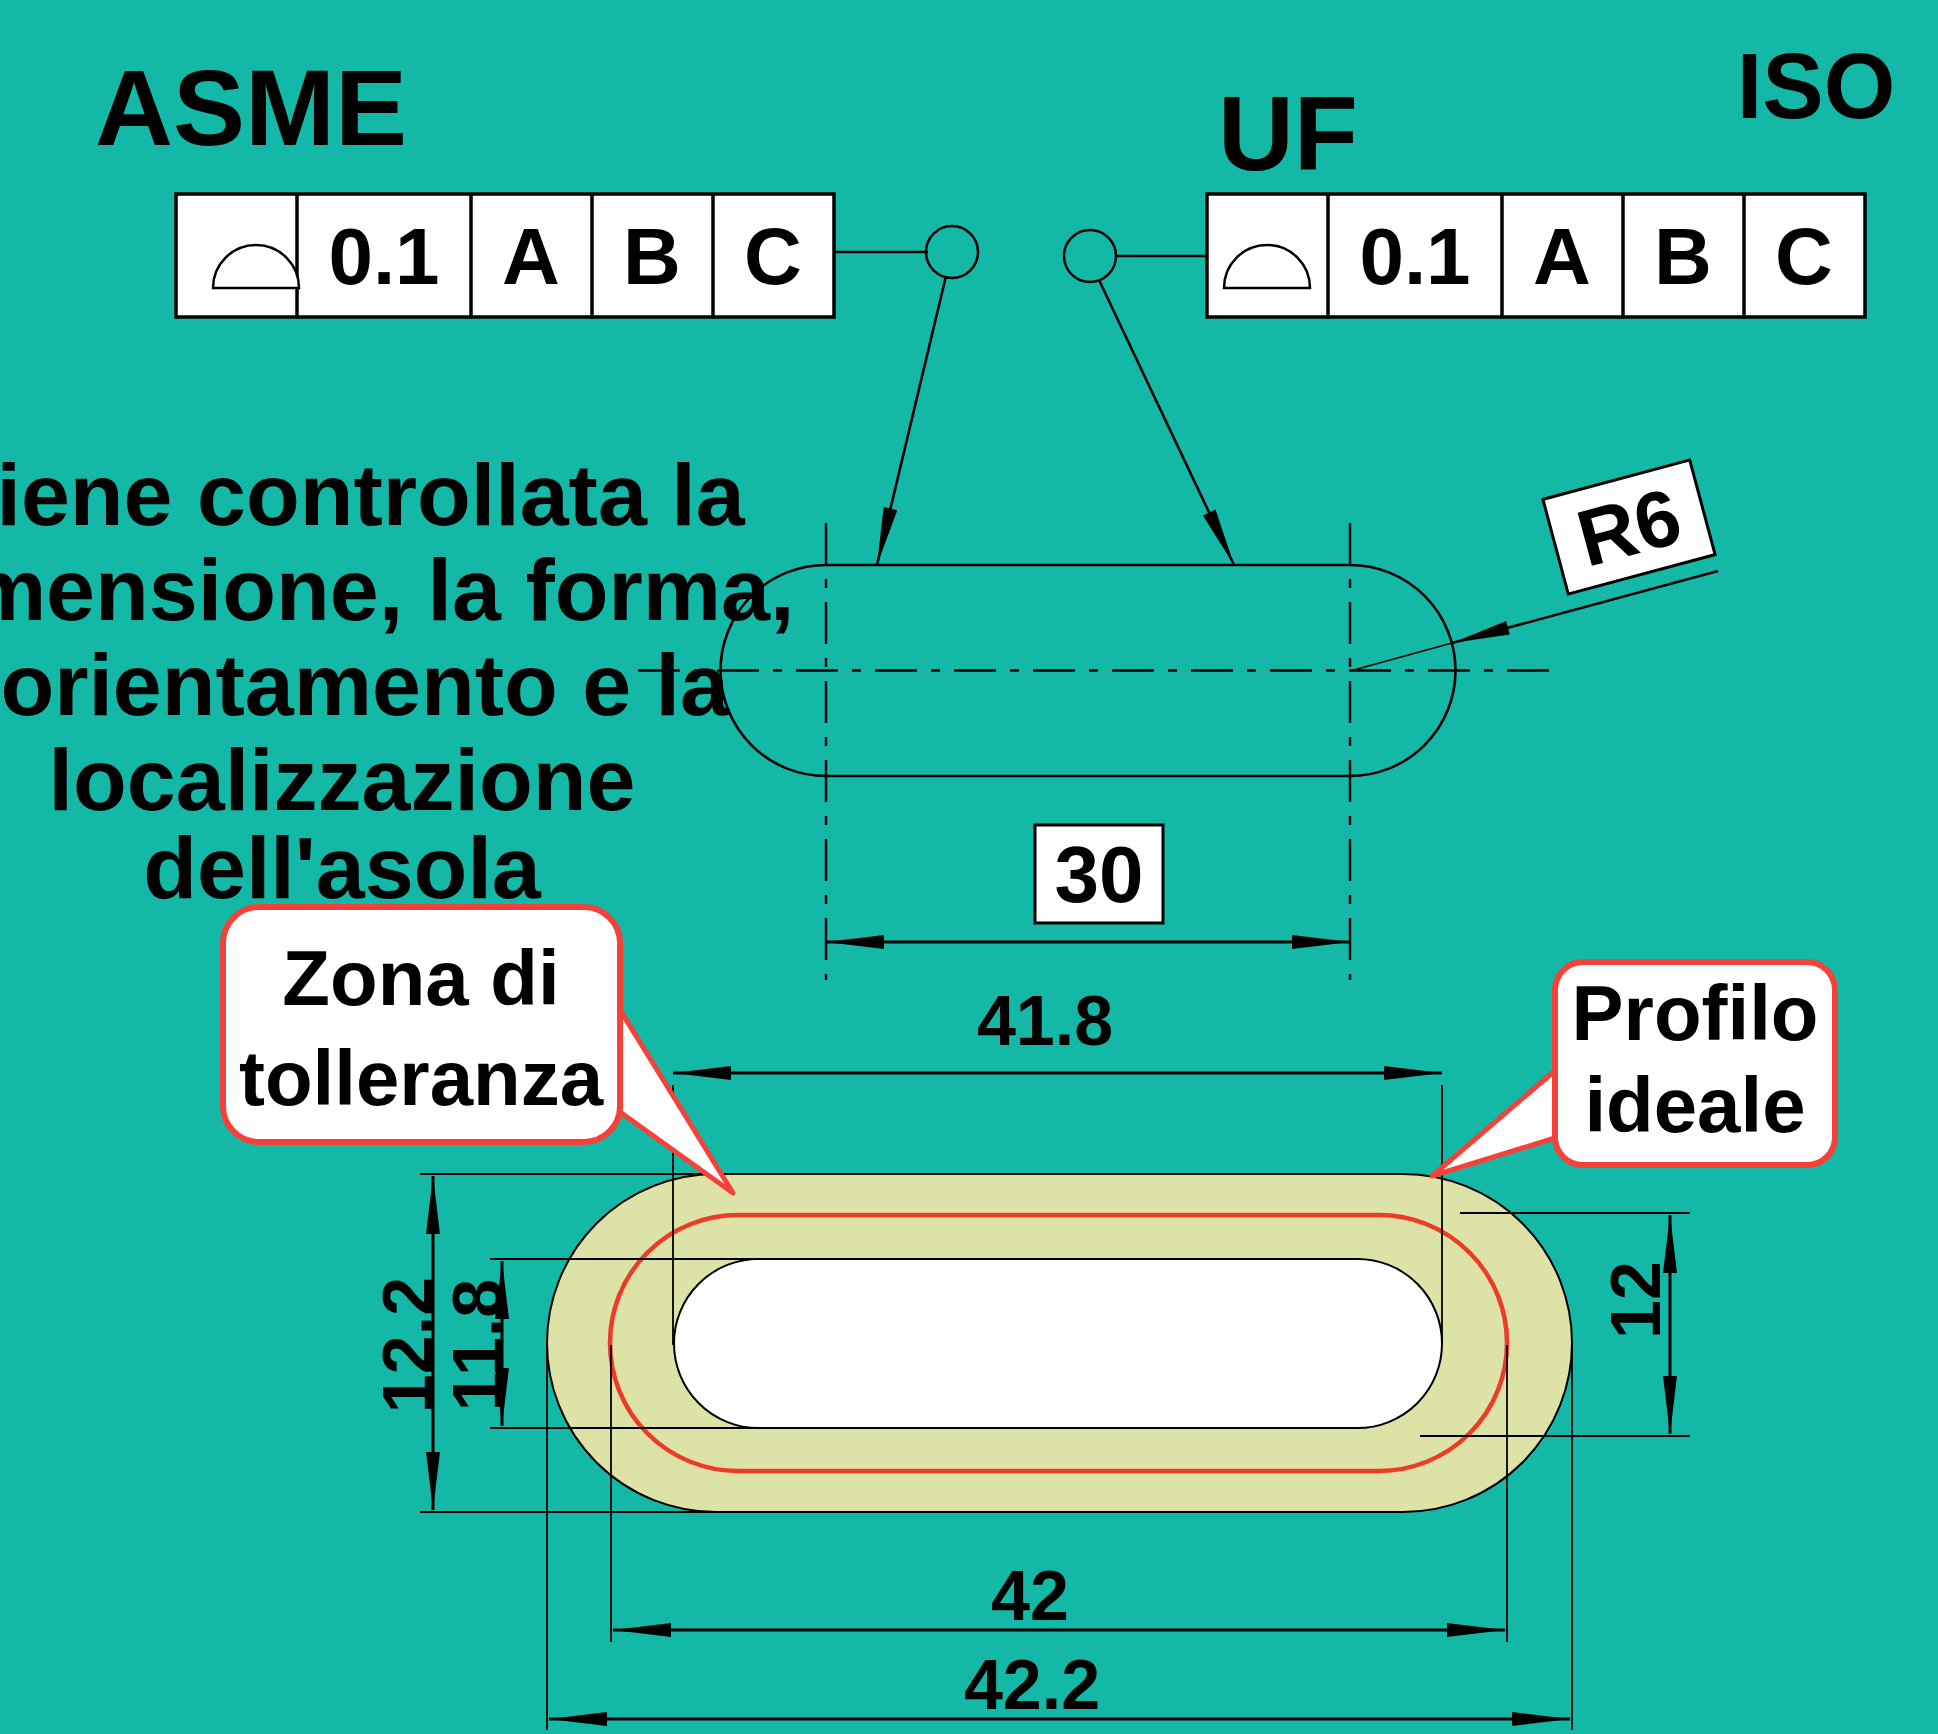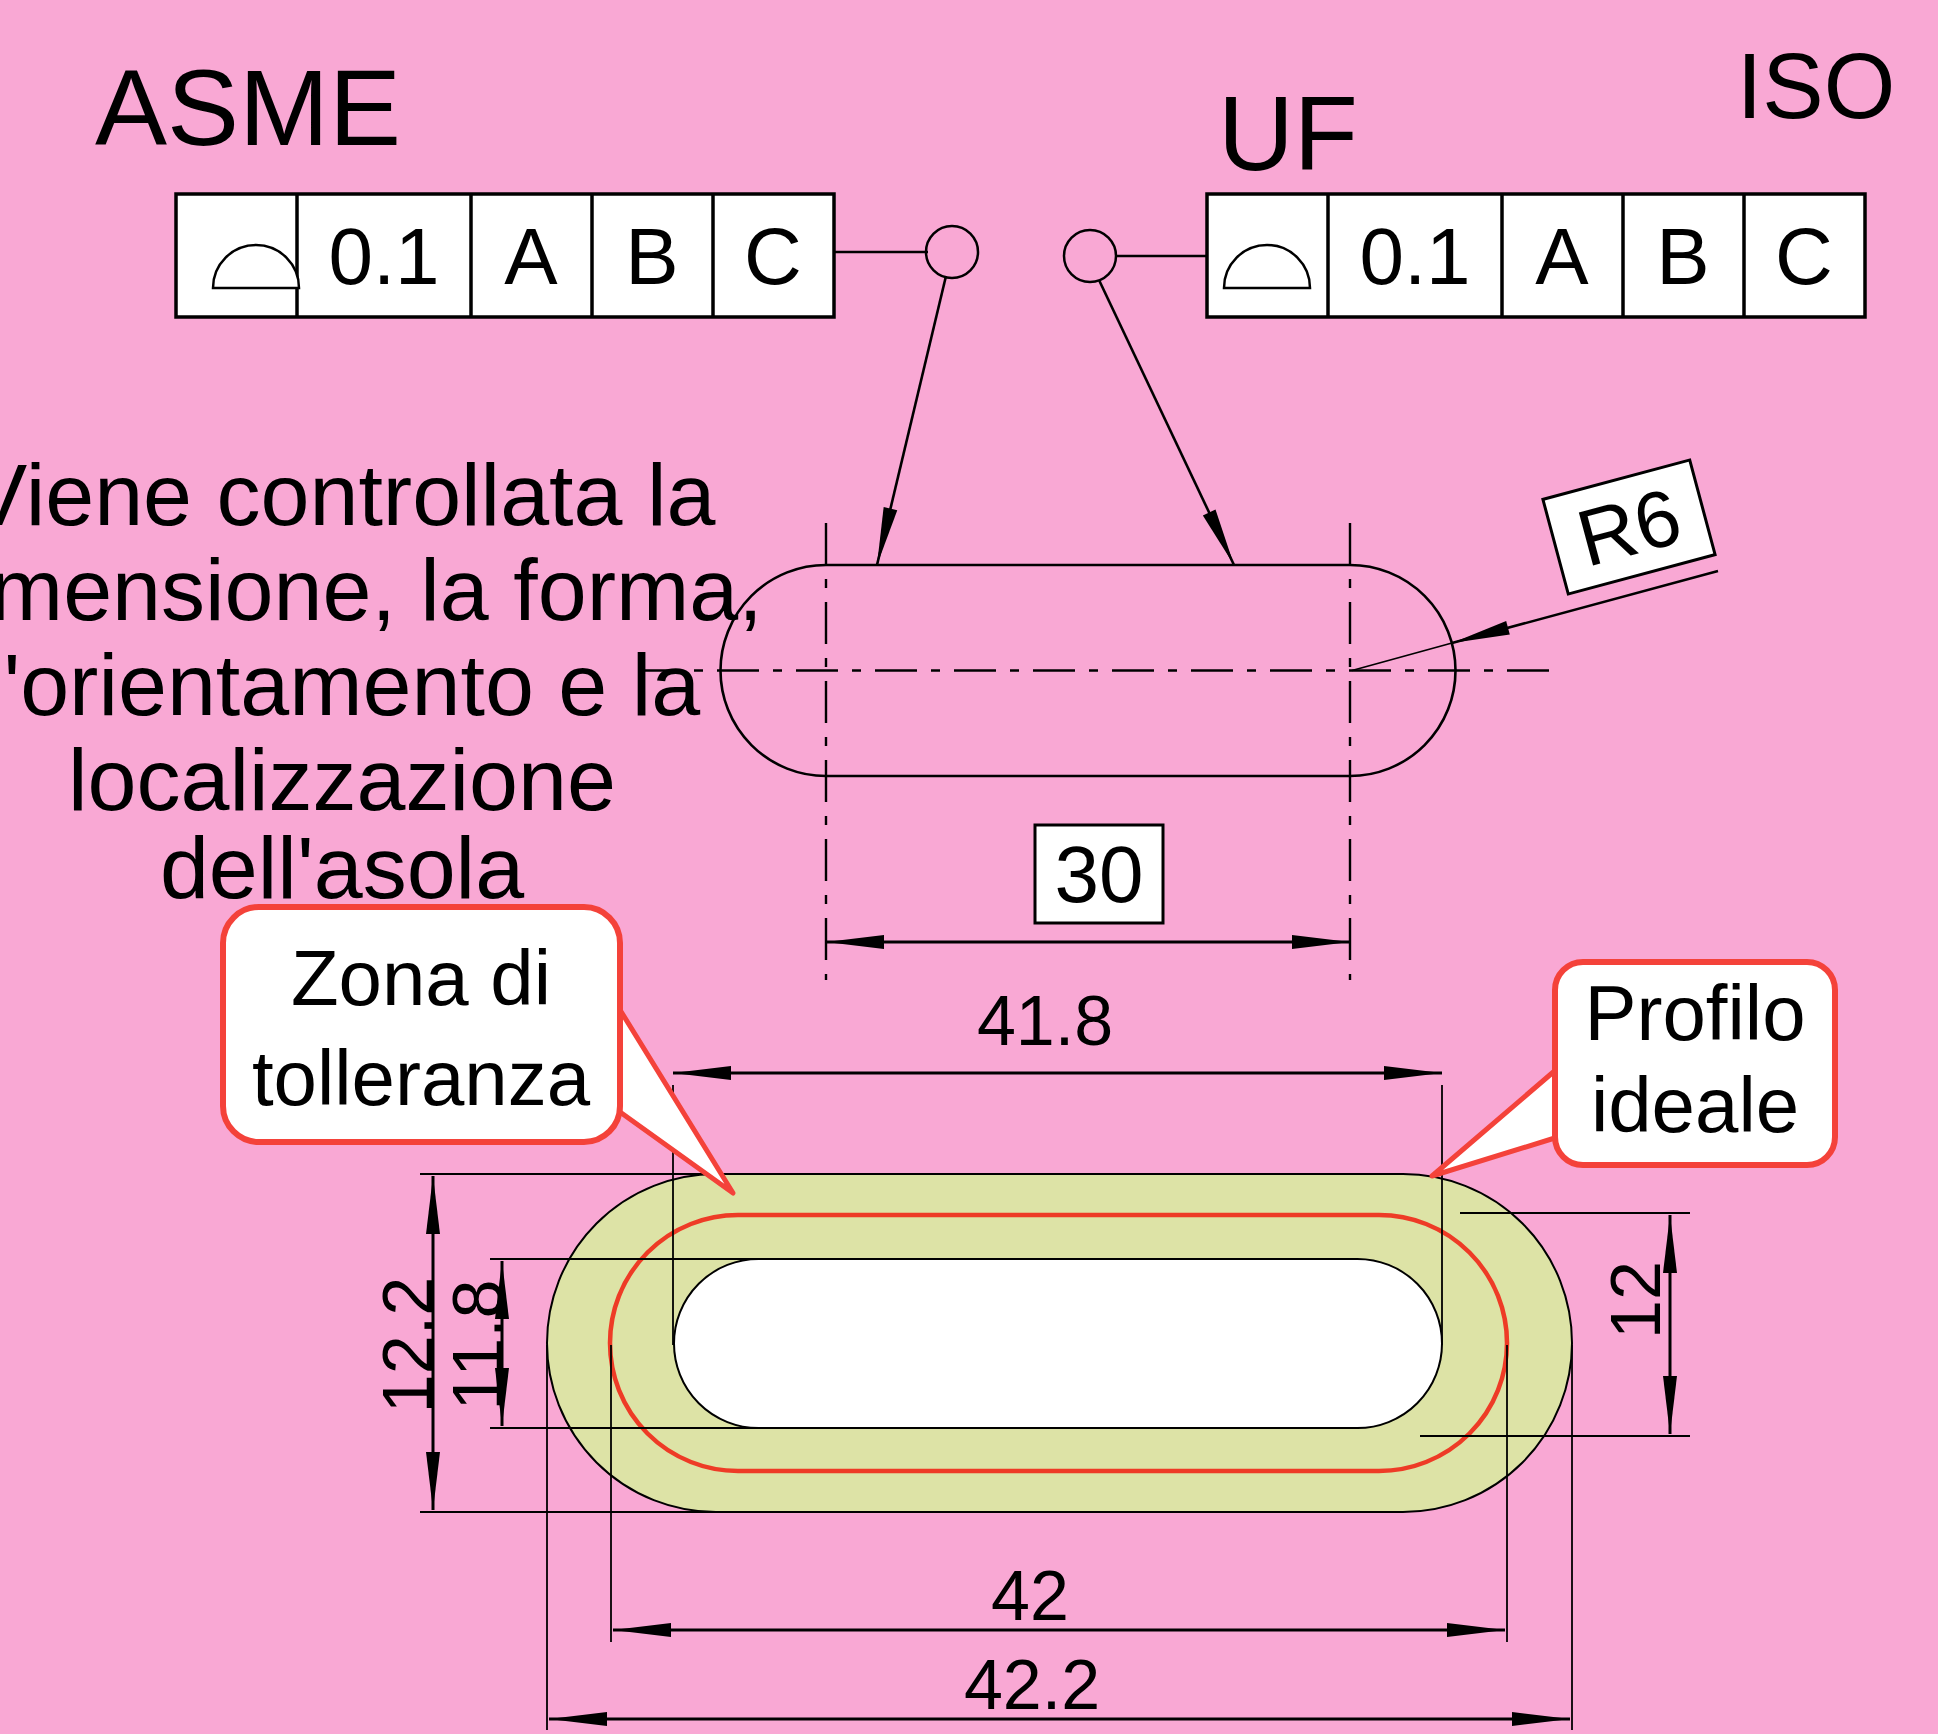--- a/index.html
+++ b/index.html
@@ -1,16 +1,16 @@
 <!DOCTYPE html>
 <html><head>
 <meta charset="utf-8">
 <style>
   html,body{margin:0;padding:0;background:#ffffff;}
-  .canvas{width:1938px;height:1734px;position:relative;background:#f9a8d4;overflow:hidden;}
+  .canvas{width:1938px;height:1734px;position:relative;background:#14b8a6;overflow:hidden;font-weight:bold;}
   svg{display:block;}
   text{font-family:"Liberation Sans","DejaVu Sans",sans-serif;fill:#000;}
   .thin  {stroke:#000;stroke-width:1.8;fill:none;}
   .med   {stroke:#000;stroke-width:2.6;fill:none;}
   .dim   {stroke:#000;stroke-width:3;fill:none;}
   .frame {stroke:#000;stroke-width:3.5;fill:#fff;}
   .band  {fill:#dde3a6;stroke:#000;stroke-width:2;}
   .hole  {fill:#ffffff;stroke:#000;stroke-width:2;}
   .ideal {fill:none;stroke:#ee3b26;stroke-width:4.5;}
   .callout-box{fill:#fff;stroke:#f4423a;stroke-width:6;}

